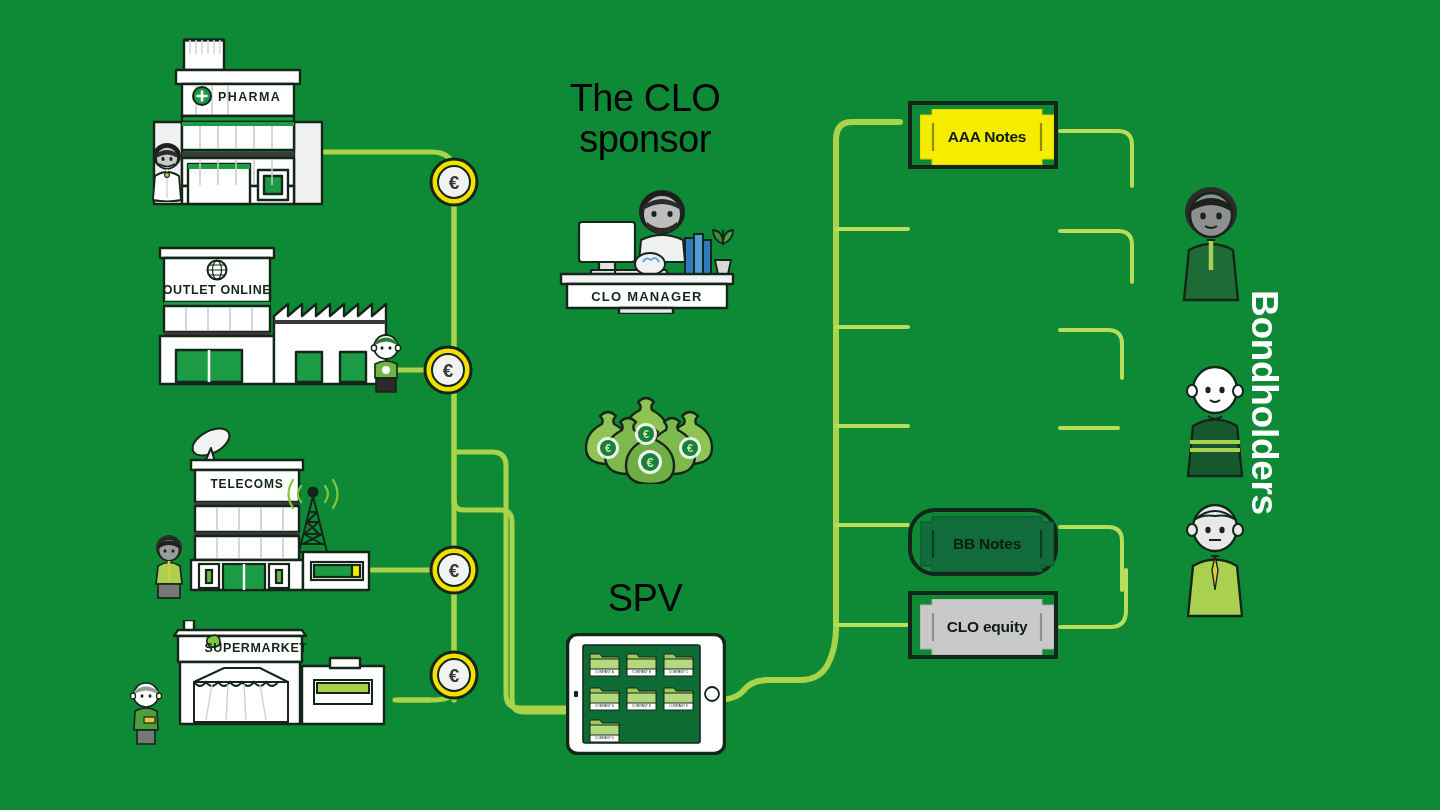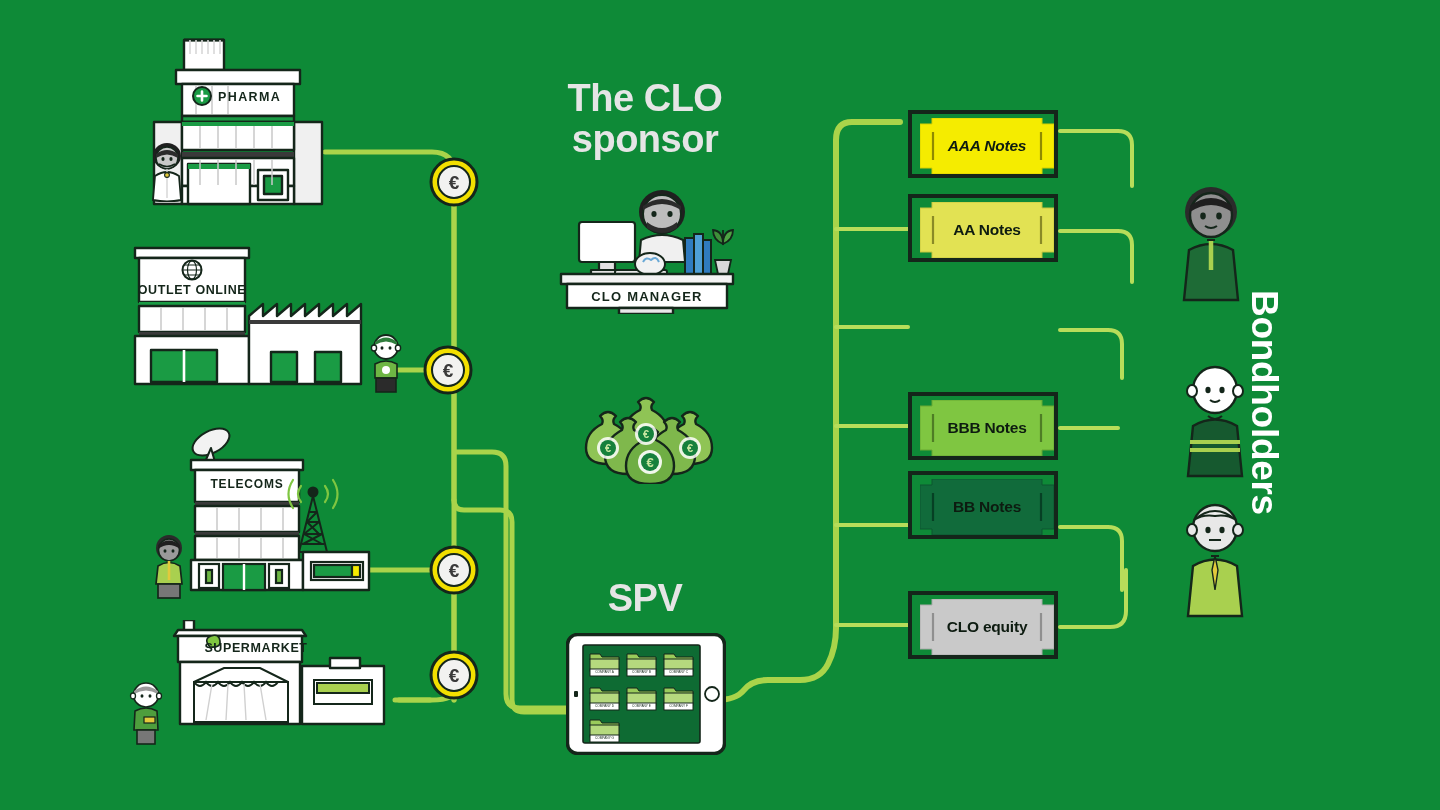--- a/index.html
+++ b/index.html
@@ -27,22 +27,22 @@
   #wires {
     position: absolute;
     left: 0; top: 0;
     width: 1440px; height: 810px;
     pointer-events: none;
   }
 
   
   .head-title {
     position: absolute;
-    color: #e5e5e5;
-    font-weight: bold;
+    color: #000000;
+    font-weight: normal;
     letter-spacing: -0.5px;
     line-height: 1.08;
     text-align: center;
     white-space: pre-line;
   }
   #sponsor-title {
     left: 520px; top: 78px; width: 250px;
     font-size: 38px;
   }
   #pool-title {
@@ -219,21 +219,21 @@
       <path d="M10 14 Q21 6 32 14 L32 18 Q21 11 10 18 Z" fill="#2b2b2b"></path>
       <ellipse cx="17" cy="19" rx="1.6" ry="1.9" fill="#14261a"></ellipse>
       <ellipse cx="25" cy="19" rx="1.6" ry="1.9" fill="#14261a"></ellipse>
       <path d="M13 24 Q21 29 29 24" stroke="#14261a" stroke-width="1.6" fill="none"></path>
       <path d="M9 36 Q21 28 33 36 L35 60 Q21 63 7 60 Z" fill="#ffffff" stroke="#14261a" stroke-width="1.8"></path>
       <path d="M21 29 L21 58" stroke="#d4d4d4" stroke-width="1.4"></path>
       <circle cx="21" cy="35" r="2.4" fill="#e2c93c" stroke="#14261a" stroke-width="1.1"></circle>
     </svg>
   </div>
 
-  <div class="bldg" style="left:129px; top:244px;">
+  <div class="bldg" style="left:154px; top:244px;">
     <svg width="250" height="146" viewBox="0 0 250 146" xmlns="http://www.w3.org/2000/svg">
       <g stroke="#14261a" stroke-width="2.4" stroke-linejoin="round">
 
         <rect x="6" y="4" width="114" height="10" fill="#ffffff"></rect>
         <rect x="10" y="14" width="106" height="44" fill="#ffffff"></rect>
         <rect x="10" y="58" width="106" height="4" fill="#1a9b44" stroke="none"></rect>
         <rect x="10" y="62" width="106" height="26" fill="#ffffff"></rect>
         <rect x="10" y="88" width="106" height="4" fill="#3a3a3a" stroke="none"></rect>
         <rect x="6" y="92" width="114" height="48" fill="#ffffff"></rect>
 
@@ -558,58 +558,36 @@
         <svg width="31" height="26" viewBox="0 0 31 26">
             <path d="M1 6 L1 3 h10 l2 3 h17 v3 H1z" fill="#9acb5b" stroke="#14261a" stroke-width="1"></path>
             <rect x="1" y="8" width="29" height="12" fill="#b5d97e" stroke="#14261a" stroke-width="1"></rect>
             <rect x="1" y="18" width="29" height="7" fill="#ffffff" stroke="#14261a" stroke-width="1"></rect>
           </svg>
         <div style="position:absolute;left:2px;top:18px;width:27px;font-size:3.2px;font-family:'Liberation Sans',sans-serif;color:#14261a;text-align:center;line-height:7px;">COMPANY G</div>
       </div>
     </div>
   </div>
 
-  <div class="note-box" style="left:908px; top:110px;font-style:italic;">
+  <div class="note-box" style="left:908px; top:101px;">
     <div class="ticket">
       <svg class="ticket-shape" viewBox="0 0 134 56" preserveAspectRatio="none">
         <path d="M0 6 h12 v-6 h110 v6 h12 v44 h-12 v6 h-110 v-6 h-12 z" fill="#f5ec00" stroke="#d8cf00" stroke-width="1"></path>
       </svg>
       <svg class="ticket-shape" viewBox="0 0 134 56" preserveAspectRatio="none">
         <path d="M13 14 L13 42 M121 14 L121 42" stroke="#8f8a00" stroke-width="2.2" fill="none"></path>
       </svg>
       <span class="note-label">AAA Notes</span>
     </div>
   </div>
 
-  <div class="note-box" style="left:908px; top:194px;">
-    <div class="ticket">
-      <svg class="ticket-shape" viewBox="0 0 134 56" preserveAspectRatio="none">
-        <path d="M0 6 h12 v-6 h110 v6 h12 v44 h-12 v6 h-110 v-6 h-12 z" fill="#e2e253" stroke="#c6c63f" stroke-width="1"></path>
-      </svg>
-      <svg class="ticket-shape" viewBox="0 0 134 56" preserveAspectRatio="none">
-        <path d="M13 14 L13 42 M121 14 L121 42" stroke="#8a8a26" stroke-width="2.2" fill="none"></path>
-      </svg>
-      <span class="note-label">AA Notes</span>
-    </div>
-  </div>
-
-
-  <div class="note-box" style="left:908px; top:392px;">
-    <div class="ticket">
-      <svg class="ticket-shape" viewBox="0 0 134 56" preserveAspectRatio="none">
-        <path d="M0 6 h12 v-6 h110 v6 h12 v44 h-12 v6 h-110 v-6 h-12 z" fill="#7fc641" stroke="#68a833" stroke-width="1"></path>
-      </svg>
-      <svg class="ticket-shape" viewBox="0 0 134 56" preserveAspectRatio="none">
-        <path d="M13 14 L13 42 M121 14 L121 42" stroke="#4e7d25" stroke-width="2.2" fill="none"></path>
-      </svg>
-      <span class="note-label">BBB Notes</span>
-    </div>
-  </div>
-
-  <div class="note-box" style="left:908px; top:471px;">
+
+
+
+  <div class="note-box" style="left:908px; top:508px;border-radius:27px;">
     <div class="ticket">
       <svg class="ticket-shape" viewBox="0 0 134 56" preserveAspectRatio="none">
         <path d="M0 6 h12 v-6 h110 v6 h12 v44 h-12 v6 h-110 v-6 h-12 z" fill="#116b3b" stroke="#0c5730" stroke-width="1"></path>
       </svg>
       <svg class="ticket-shape" viewBox="0 0 134 56" preserveAspectRatio="none">
         <path d="M13 14 L13 42 M121 14 L121 42" stroke="#064024" stroke-width="2.2" fill="none"></path>
       </svg>
       <span class="note-label">BB Notes</span>
     </div>
   </div>

